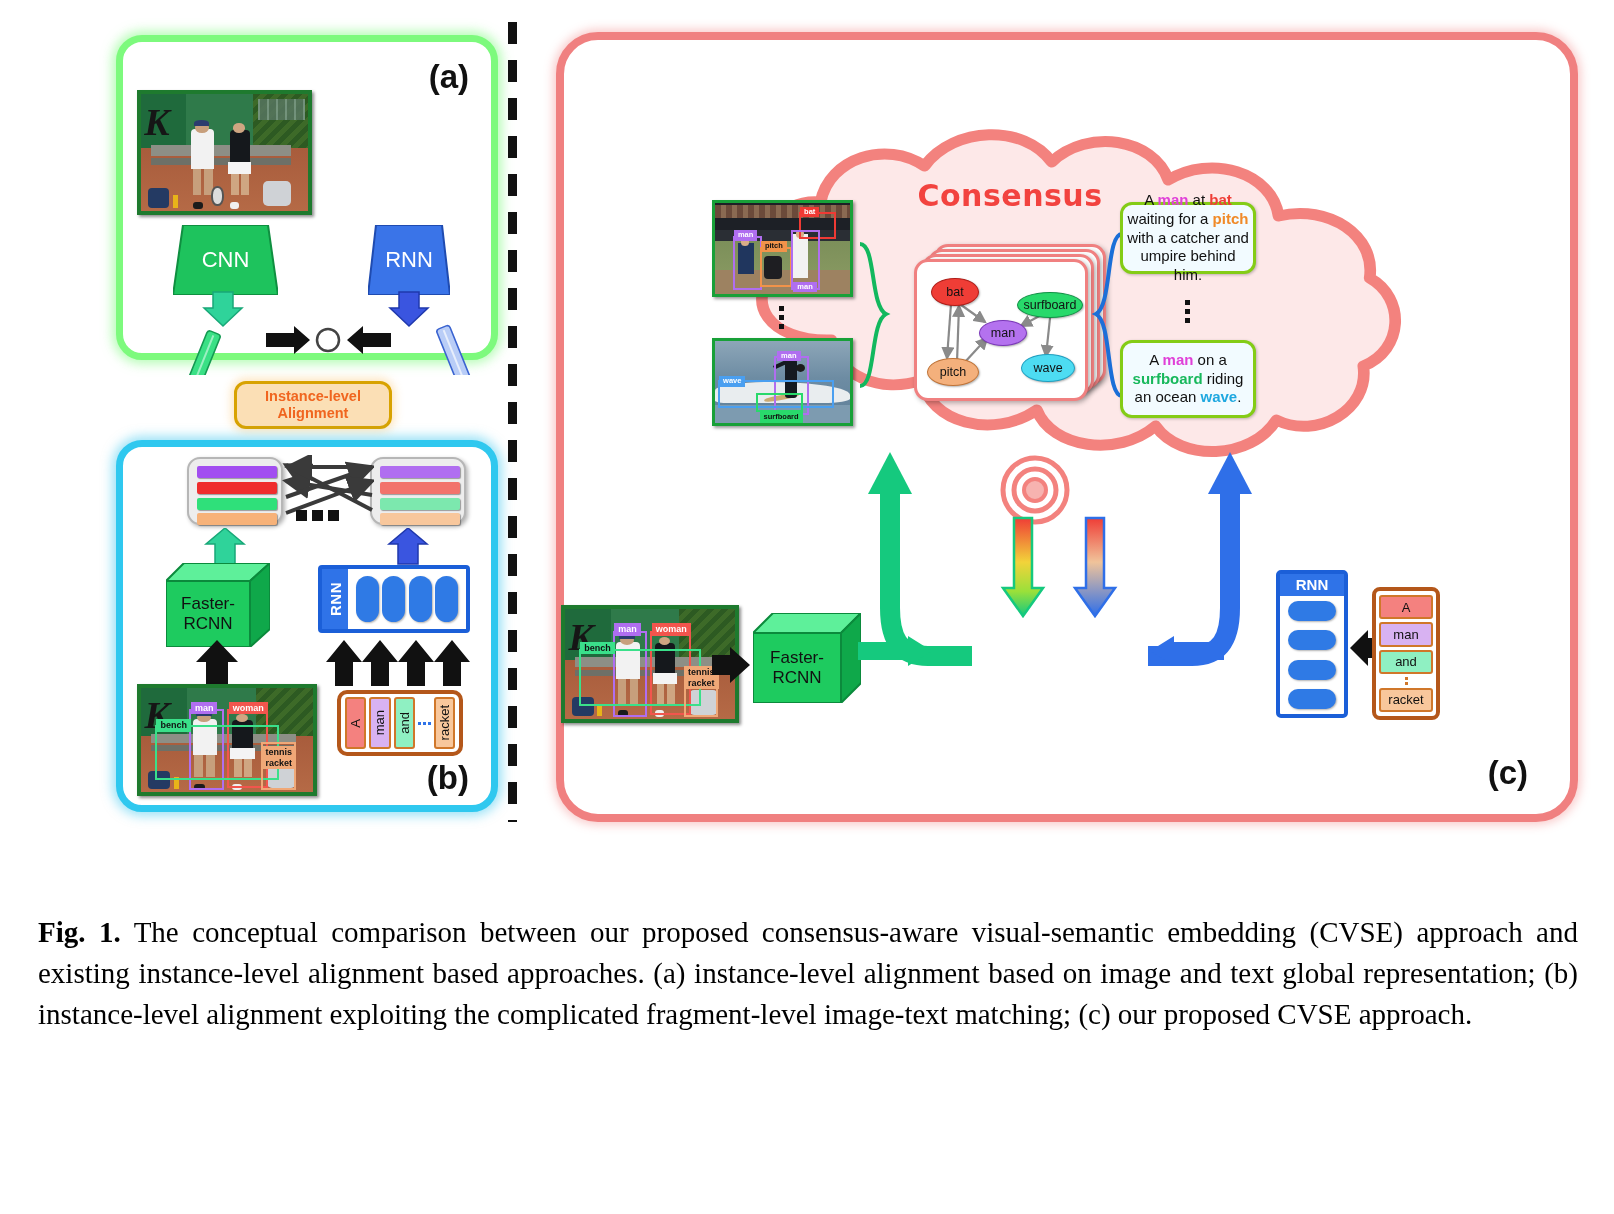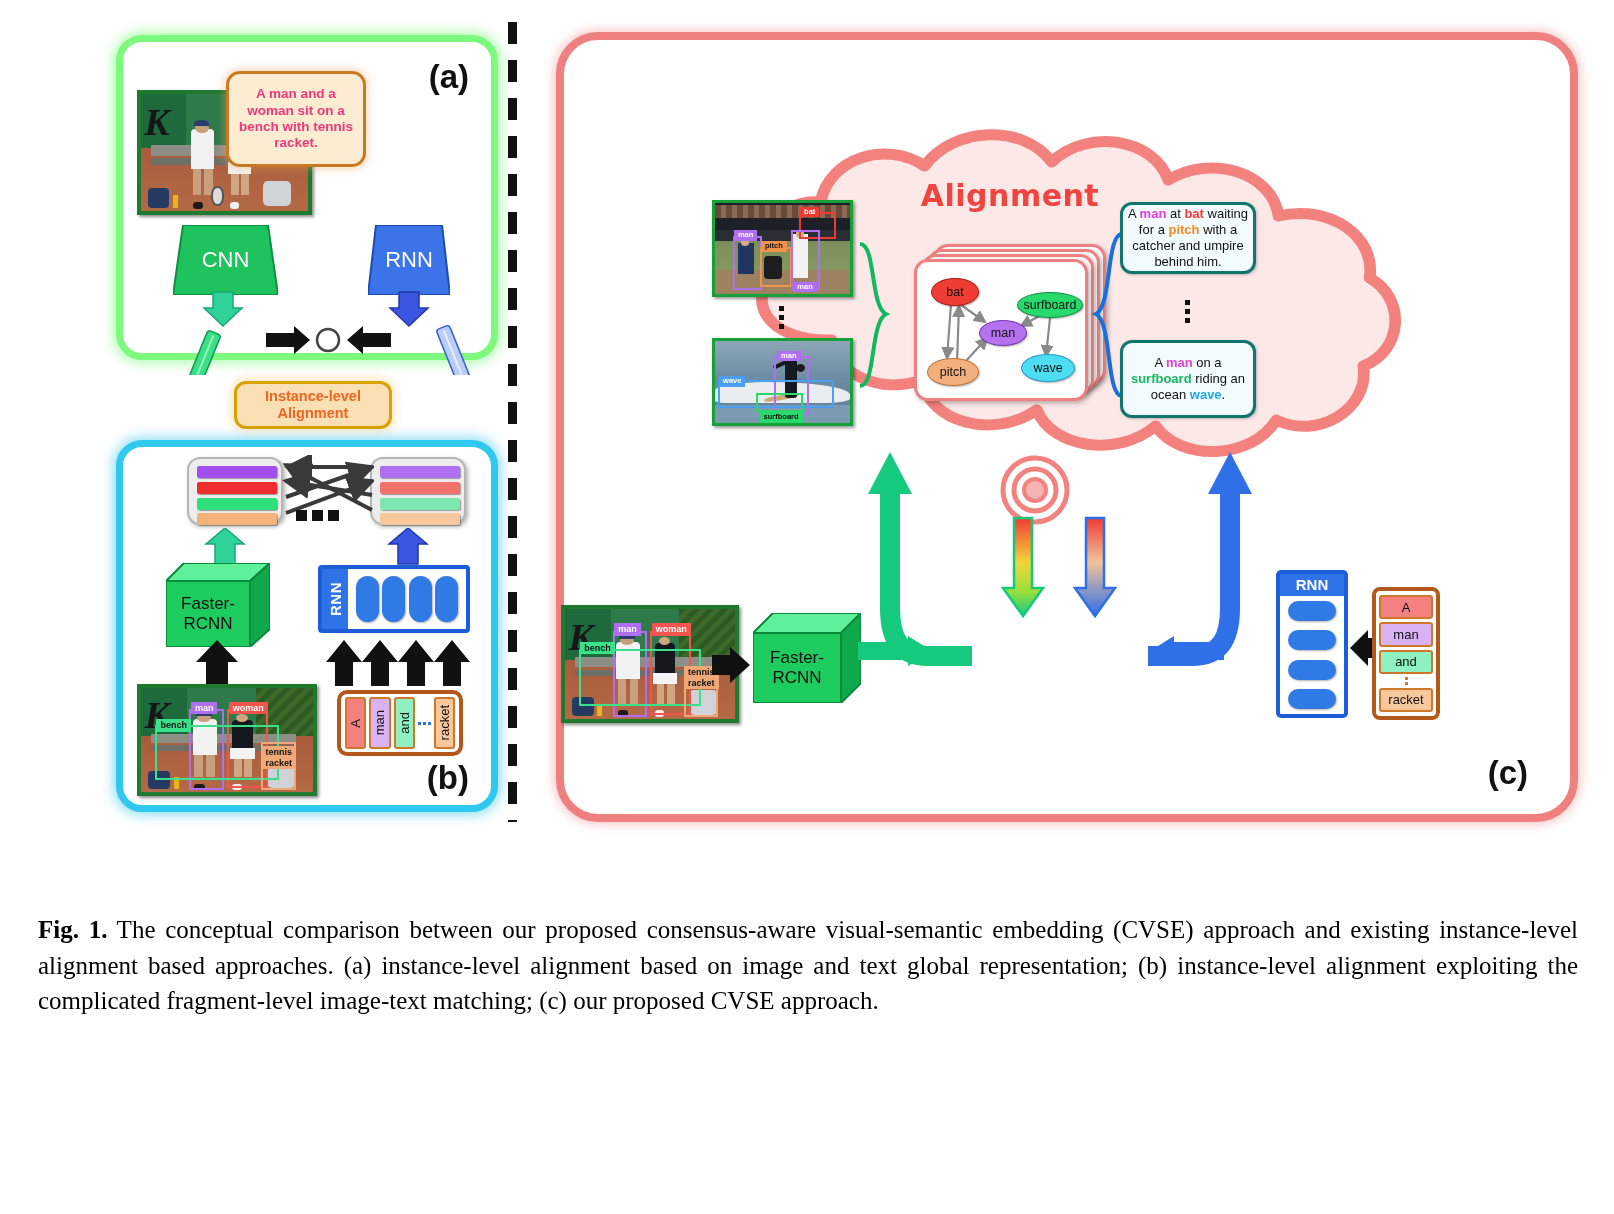--- a/index.html
+++ b/index.html
@@ -176,22 +176,22 @@
   }
   .node {
     position:absolute; border-radius:50%; display:flex; align-items:center;
     justify-content:center; font-size:12.5px; color:#111; border:1.5px solid;
     box-shadow:1px 1px 2px rgba(0,0,0,.3);
     font-family:"Liberation Sans", sans-serif;
   }
 
   
   .cap-card {
-    position:absolute; background:#f2fbff; border:3px solid #0f766e; border-radius:12px;
-    font-size:13px; line-height:1.25; color:#111; text-align:center;
+    position:absolute; background:#f2fbff; border:3px solid #84cc16; border-radius:12px;
+    font-size:15px; line-height:1.25; color:#111; text-align:center;
     display:flex; align-items:center; justify-content:center; padding:5px 2px;
     box-shadow:1px 1px 3px rgba(0,0,0,.25);
   }
 
   #consensus-title {
     position:absolute; left:905px; top:178px; width:210px;
     text-align:center; color:#f2433f; font-size:30px; font-weight:bold;
     font-family:"DejaVu Sans", sans-serif; letter-spacing:.5px;
   }
 
@@ -204,21 +204,21 @@
     font-family:"DejaVu Sans", sans-serif;
     box-shadow: 0 0 9px 4px rgba(244,117,111,.4);
   }
 
   .vdots { position:absolute; display:flex; flex-direction:column; gap:4px; align-items:center;}
   .vdots i { width:5px; height:5px; background:#111; display:block; }
 
   
   #fig-caption {
     position:absolute; left:38px; top:912px; width:1540px;
-    font-family:"Liberation Serif", serif; font-size:25px; line-height:1.42;
+    font-family:"Liberation Serif", serif; font-size:29px; line-height:1.42;
     color:#000; text-align:justify; text-justify:inter-word;
   }
   #fig-caption b { font-weight:bold; }
 </style>
 </head>
 <body>
 
 <div id="figure">
 
   <div id="panel-a">
@@ -245,23 +245,20 @@
     <div class="tp-womanskirt"></div>
     <div class="tp-womanhead"></div>
     <div class="tp-bag"></div>
     <div class="tp-bag2"></div>
     <div class="tp-racket"></div>
     <div class="tp-bottle"></div>
     <div class="tp-shoe"></div>
     <div class="tp-shoe2"></div>
   </div>
 
-  <div id="caption-a">
-    <span>A man and a woman sit on a bench with tennis racket.</span>
-  </div>
 
   <div class="trap" style="left:173px;top:225px;width:105px;height:70px;">
     <svg class="shape" viewBox="0 0 105 70" preserveAspectRatio="none">
       <polygon points="10,0 95,0 105,70 0,70" fill="#1ec35d" stroke="#0f8f40" stroke-width="2"></polygon>
     </svg>
     <span>CNN</span>
   </div>
 
   <div class="trap" style="left:368px;top:225px;width:82px;height:70px;">
     <svg class="shape" viewBox="0 0 82 70" preserveAspectRatio="none">
@@ -446,21 +443,21 @@
                C216,284 176,266 170,230 Z" transform="translate(95,-10) scale(1.06,1.0)" fill="#fde8e8" stroke="#f3827e" stroke-width="11" stroke-linejoin="round"></path>
     </g>
   </svg>
 
   <svg style="position:absolute;left:990px;top:452px;width:90px;height:80px;">
     <circle cx="45" cy="38" r="32" fill="none" stroke="#f3827e" stroke-width="5"></circle>
     <circle cx="45" cy="38" r="21" fill="none" stroke="#f3827e" stroke-width="5"></circle>
     <circle cx="45" cy="38" r="11" fill="#f7b3b0" stroke="#f3827e" stroke-width="4"></circle>
   </svg>
 
-  <div id="consensus-title">Alignment</div>
+  <div id="consensus-title">Consensus</div>
 
   <div class="cloud-img" style="left:712px;top:200px;width:141px;height:97px;">
     <div class="bb-sky"></div>
     <div class="bb-crowd"></div>
     <div class="bb-wall"></div>
     <div class="bb-grass"></div>
     <div class="bb-dirt"></div>
     <div class="bb-batter"></div>
     <div class="bb-bhead"></div>
     <div class="bb-ump"></div>

